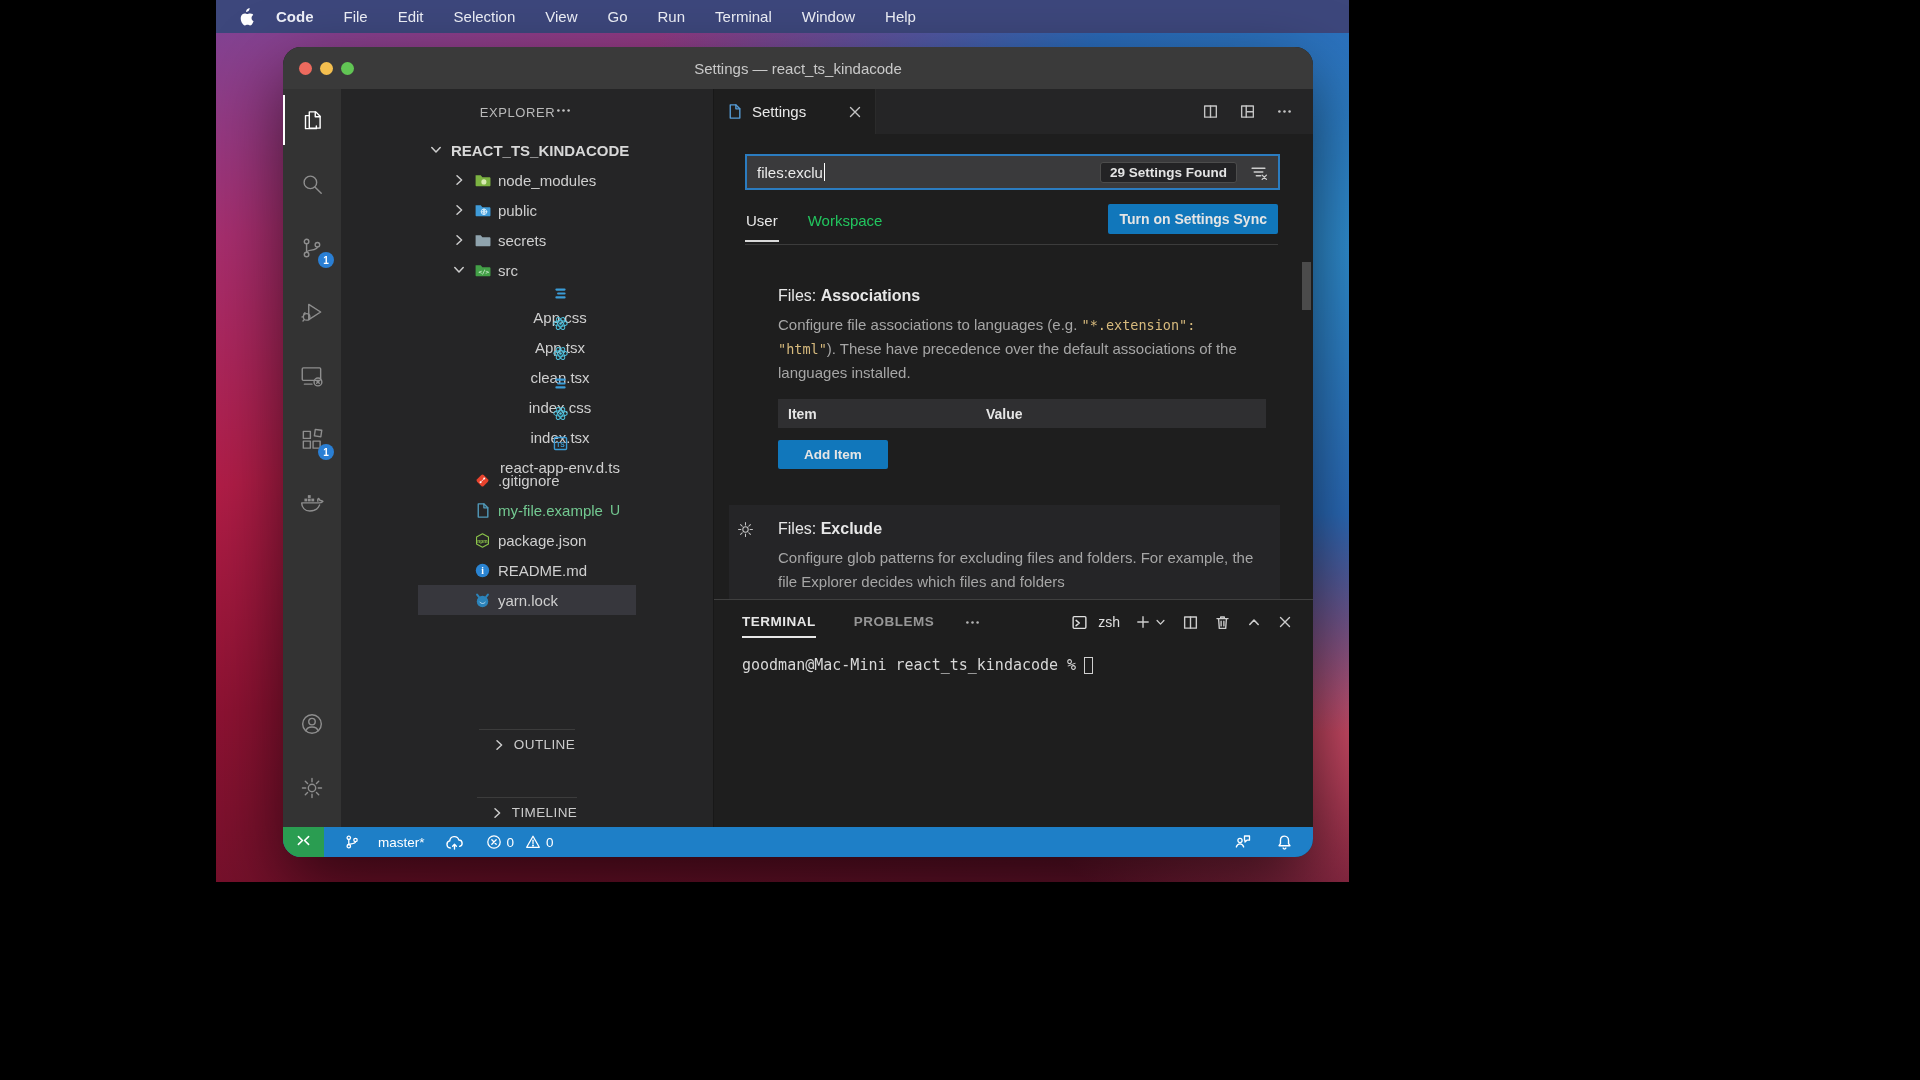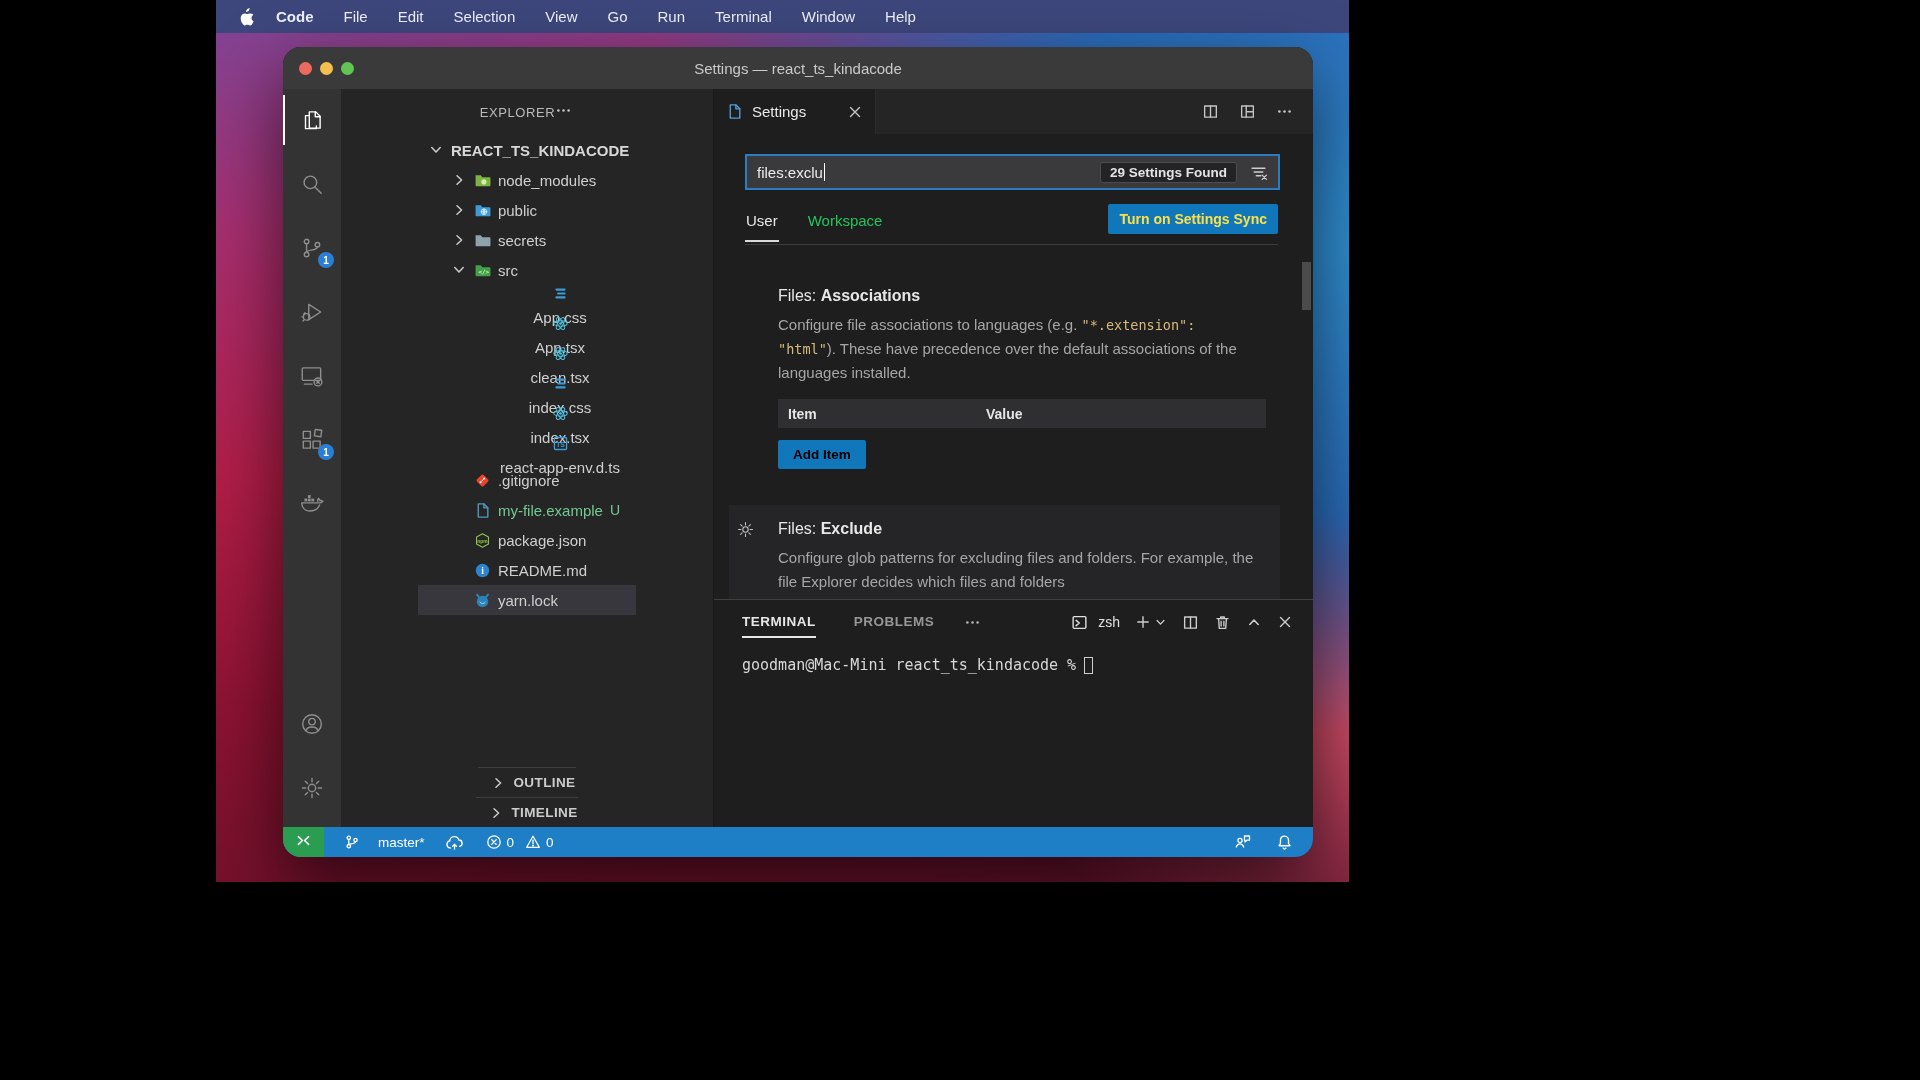--- a/index.html
+++ b/index.html
@@ -42,21 +42,21 @@
   .trow { height:30px; display:flex; align-items:center; gap:7px; cursor:default; white-space:nowrap; }
   .trow .chev { display:flex; color:#cccccc; width:16px; flex:0 0 auto; }
   .trow .ficon { display:flex; width:17px; justify-content:center; flex:0 0 auto; }
   .trow.i-root { padding-left:10px; font-weight:700; color:#d8d8d8; }
   .trow.i-folder { padding-left:33px; }
   .trow.i-rootfile { padding-left:56px; }
   .trow.i-child { padding-left:66px;flex-direction:column; }
   .trow.selected { background:#37373d; }
   .badge-u { margin-left:auto; margin-right:16px; color:#73c991; font-size:14px; }
   .sb-section { height:30px; border-top:1px solid #3c3c3c; display:flex; align-items:center; padding-left:12px; gap:7px;
-                color:#cccccc; font-size:13.5px; font-weight:700; letter-spacing:.4px; flex:0 0 auto; }
+                color:#cccccc; font-size:13.5px; font-weight:400; letter-spacing:.4px; flex:0 0 auto;margin-top:38px; }
   .sb-section .chev { display:flex; color:#cccccc; }
   
   .editorcol { flex:1; display:flex; flex-direction:column; background:#1e1e1e; min-width:0; border-left:1px solid #181818; }
   .tabbar { height:45px; background:#252526; display:flex; align-items:stretch; flex:0 0 auto; }
   .tab { width:162px; background:#1e1e1e; display:flex; align-items:center; gap:9px; padding:0 12px;
          color:#e9e9e9; font-size:15px; border-right:1px solid #2b2b2b; }
   .tab .file-ic { color:#569cd6; display:flex; }
   .tab .close { margin-left:auto; color:#c5c5c5; display:flex; }
   .tab-actions { margin-left:auto; display:flex; align-items:center; gap:20px; color:#c5c5c5; padding-right:20px; }
   .tab-actions span { display:flex; }
@@ -67,31 +67,31 @@
   .search-text { color:#ebebeb; font-size:15px; }
   .caret { display:inline-block; width:1.5px; height:18px; background:#fff; margin-left:1px; vertical-align:middle; }
   .search-right { margin-left:auto; display:flex; align-items:center; gap:12px; }
   .count-box { background:#232325; border:1px solid #4c4c4c; border-radius:3px; color:#e4e4e4; font-size:13.5px;
                font-weight:600; padding:2px 9px; }
   .filter-ic { color:#cdcdcd; display:flex; }
   .scope-row { margin:14px 35px 0 31px; display:flex; align-items:flex-start; border-bottom:1px solid #3c3c3c; height:41px; }
   .scope-tab { font-size:15px; padding:8px 1px 12px; margin-right:28px; position:relative; color:#22c55e; }
   .scope-tab.active { color:#e7e7e7;text-align:right; }
   .scope-tab.active::after { content:""; position:absolute; left:0; right:0; bottom:-1px; height:2px; background:#d9d9d9; }
-  .sync-btn { margin-left:auto; background:#1177bb; color:#fde047; font-size:14px; font-weight:600;
+  .sync-btn { margin-left:auto; background:#1177bb; color:#e5e5e5; font-size:14px; font-weight:600;
               padding:7px 11px; border-radius:2px; cursor:default; }
   .section { margin:42px 35px 0 64px; }
   .sec-title { font-size:16px; color:#e7e7e7; }
   .sec-title .name { font-weight:700; }
   .sec-desc { margin-top:8px; color:#a6a6a6; font-size:15px; line-height:24px; max-width:482px; }
   .code { font-family:"DejaVu Sans Mono", monospace; color:#d7ba7d; font-size:13.5px; }
   .tbl { margin-top:14px; width:488px; }
   .tbl-head { height:29px; background:#2f2f31; display:flex; align-items:center; font-size:14px; font-weight:700; color:#e5e5e5; }
   .tbl-head .c1 { padding-left:10px; width:208px; }
-  .add-btn { margin-top:12px; width:88px; height:29px; background:#1177bb; color:#000000; font-size:13.5px; font-weight:600;
+  .add-btn { margin-top:12px; width:110px; height:29px; background:#1177bb; color:#e5e5e5; font-size:13.5px; font-weight:600;
              display:flex; align-items:center; justify-content:center; border-radius:2px; cursor:default; }
   .exclude-block { margin:36px 33px 0 15px; background:#252527; position:relative; padding:15px 20px 60px 49px; }
   .exclude-block .gutter-gear { position:absolute; left:7px; top:15px; color:#c5c5c5; display:flex; }
   .settings-scrollbar { position:absolute; right:2px; top:128px; width:9px; height:48px; background:rgba(130,130,130,.45); }
   
   .terminal { height:228px; border-top:1px solid #404040; flex:0 0 auto; display:flex; flex-direction:column; background:#1e1e1e; }
   .term-head { height:44px; display:flex; align-items:center; padding:0 20px 0 28px; flex:0 0 auto; }
   .term-tab { font-size:13.5px; font-weight:700; letter-spacing:.5px; color:#e7e7e7; position:relative; padding:10px 0 12px; }
   .term-tab.active::after { content:""; position:absolute; left:0; right:0; bottom:3px; height:2px; background:#e7e7e7; }
   .term-tab.inactive { margin-left:38px; color:#969696; }

